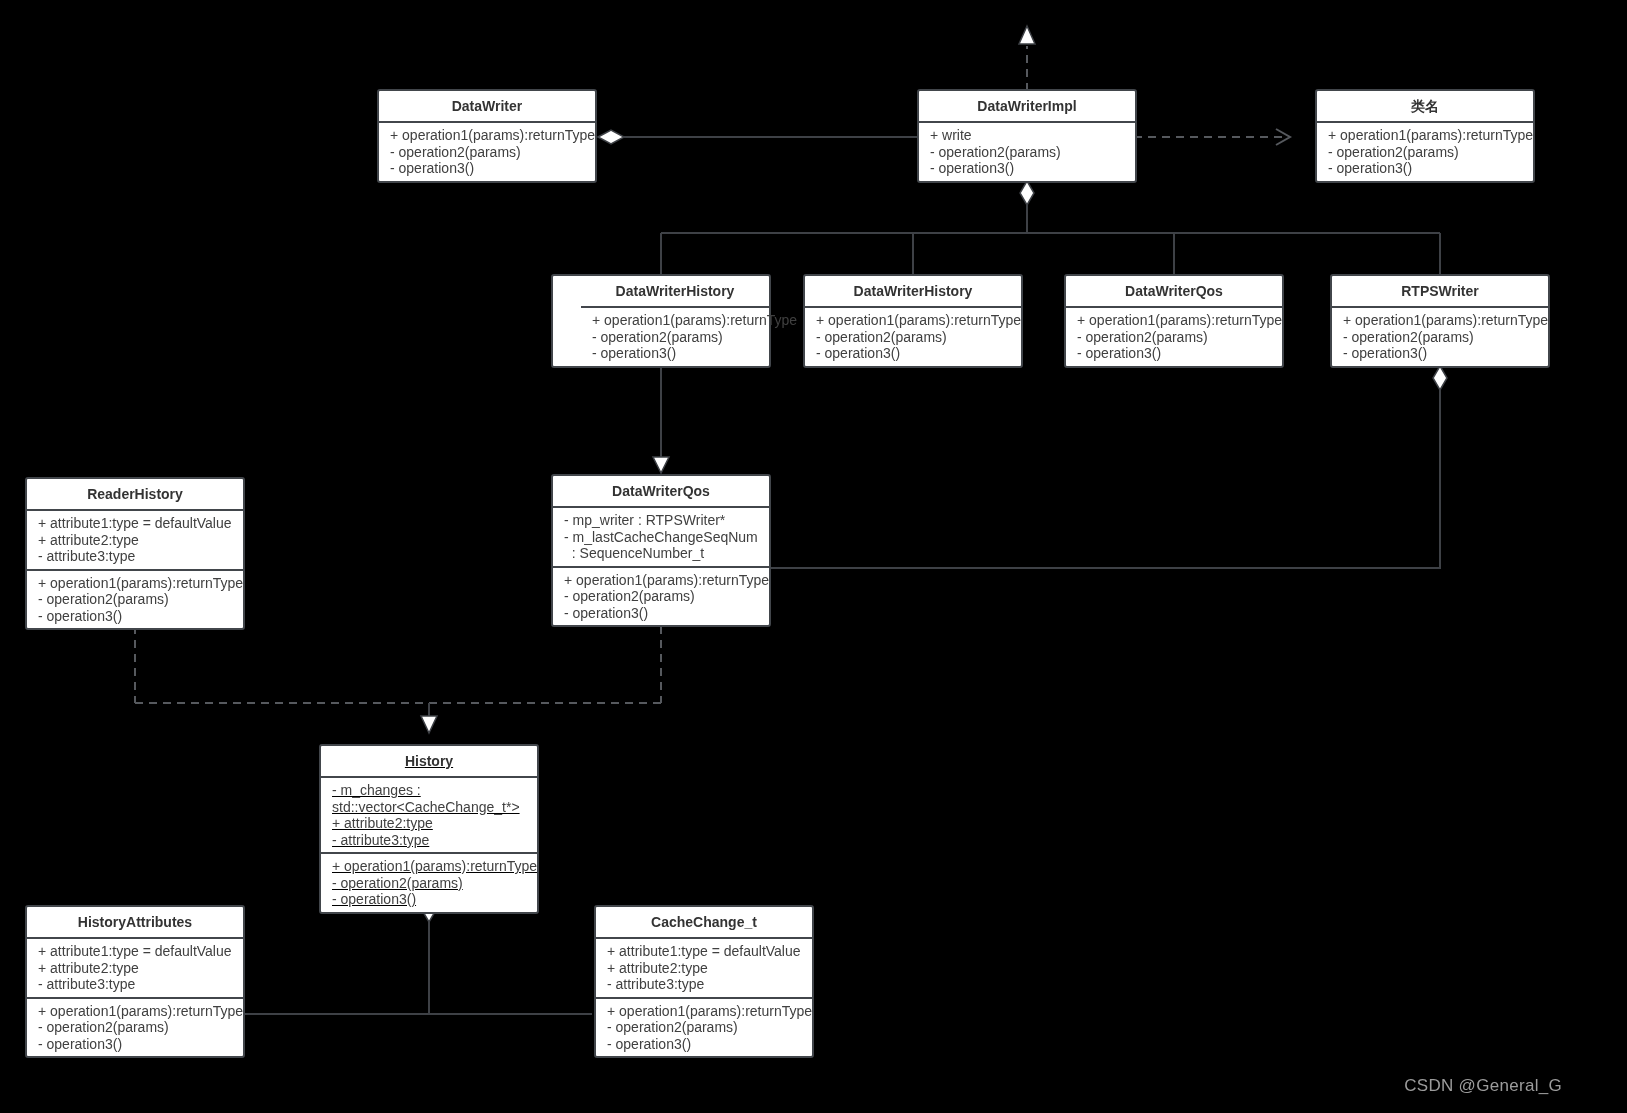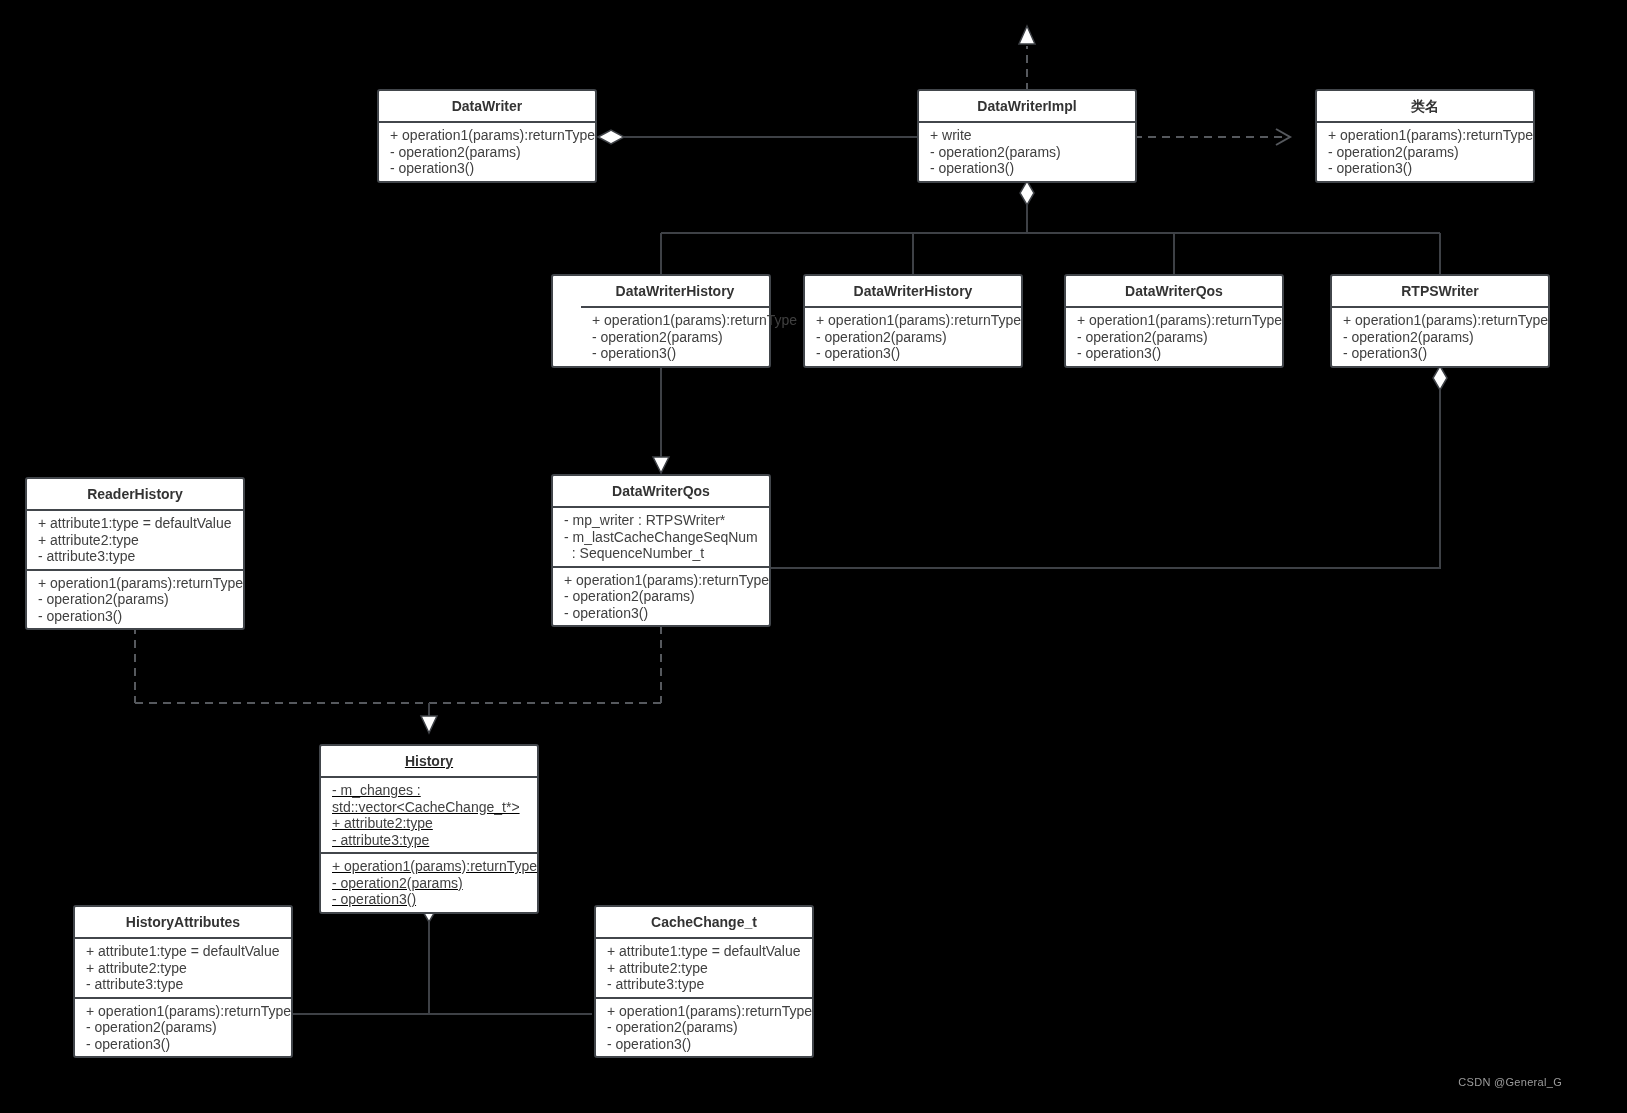--- a/index.html
+++ b/index.html
@@ -34,26 +34,26 @@
   #c-datawriter        { left:377px;  top:89px;  }
   #c-datawriterimpl    { left:917px;  top:89px;  }
   #c-classname         { left:1292px; top:89px;margin-left:23px;  }
   #c-datawriterhistory { left:551px;  top:274px;padding-left:28px; }
   #c-datawriterlistener{ left:803px;  top:274px; }
   #c-datawriterqos     { left:1064px; top:274px; }
   #c-rtpswriter        { left:1330px; top:274px; }
   #c-readerhistory     { left:25px;   top:477px; }
   #c-writerhistory     { left:551px;  top:474px; }
   #c-history           { left:319px;  top:744px;text-decoration:underline; }
-  #c-historyattributes { left:25px;   top:905px;margin-left:48px; }
+  #c-historyattributes { left:25px;   top:905px; }
   #c-cachechange       { left:586px;  top:905px;margin-left:8px; }
 
   .watermark {
     position:absolute; z-index:3; right:65px; top:1076px;
-    font-size:11px; letter-spacing:.3px; color:var(--watermark,#9c9c9c);
+    font-size:17px; letter-spacing:.3px; color:var(--watermark,#9c9c9c);
   }
 </style>
 </head>
 <body>
 
 <div class="stage">
 
   <svg id="wires" width="1627" height="1113" viewBox="0 0 1627 1113">
 
     <g>

